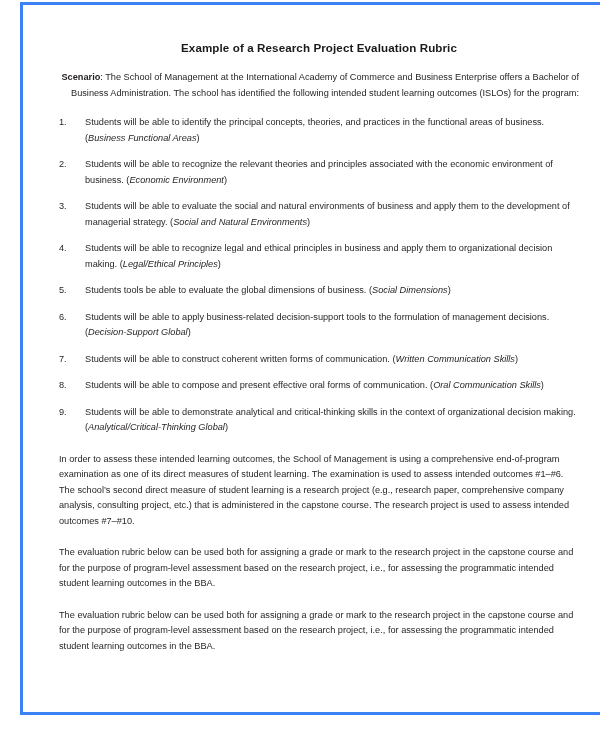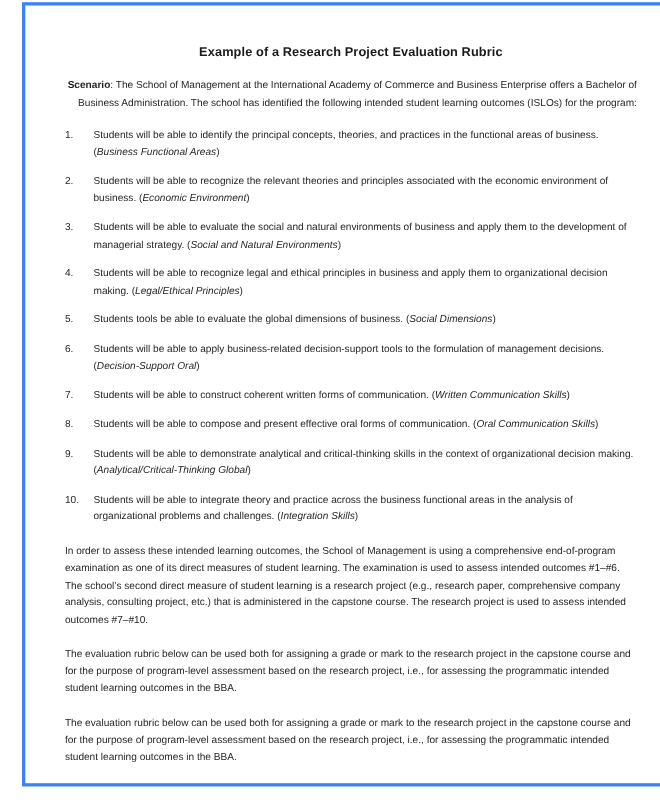--- a/index.html
+++ b/index.html
@@ -86,25 +86,24 @@
     <h1 class="doc-title">Example of a Research Project Evaluation Rubric</h1>
 
     <p class="scenario"><span class="lead">Scenario</span><span>: The School of Management at the International Academy of Commerce and Business Enterprise offers a Bachelor of Business Administration. The school has identified the following intended student learning outcomes (ISLOs) for the program:</span></p>
 
     <ol class="outcomes">
       <li><span class="num">1.</span><span>Students will be able to identify the principal concepts, theories, and practices in the functional areas of business. (</span><i>Business Functional Areas</i><span>)</span></li>
       <li><span class="num">2.</span><span>Students will be able to recognize the relevant theories and principles associated with the economic environment of business. (</span><i>Economic Environment</i><span>)</span></li>
       <li><span class="num">3.</span><span>Students will be able to evaluate the social and natural environments of business and apply them to the development of managerial strategy. (</span><i>Social and Natural Environments</i><span>)</span></li>
       <li><span class="num">4.</span><span>Students will be able to recognize legal and ethical principles in business and apply them to organizational decision making. (</span><i>Legal/Ethical Principles</i><span>)</span></li>
       <li><span class="num">5.</span><span>Students tools be able to evaluate the global dimensions of business. (</span><i>Social Dimensions</i><span>)</span></li>
-      <li><span class="num">6.</span><span>Students will be able to apply business-related decision-support tools to the formulation of management decisions. (</span><i>Decision-Support Oral</i><span>)</span></li>
+      <li><span class="num">6.</span><span>Students will be able to apply business-related decision-support tools to the formulation of management decisions. (</span><i>Decision-Support Global</i><span>)</span></li>
       <li><span class="num">7.</span><span>Students will be able to construct coherent written forms of communication. (</span><i>Written Communication Skills</i><span>)</span></li>
       <li><span class="num">8.</span><span>Students will be able to compose and present effective oral forms of communication. (</span><i>Oral Communication Skills</i><span>)</span></li>
       <li><span class="num">9.</span><span>Students will be able to demonstrate analytical and critical-thinking skills in the context of organizational decision making. (</span><i>Analytical/Critical-Thinking Global</i><span>)</span></li>
-      <li><span class="num">10.</span><span>Students will be able to integrate theory and practice across the business functional areas in the analysis of organizational problems and challenges. (</span><i>Integration Skills</i><span>)</span></li>
     </ol>
 
     <p class="para tight">In order to assess these intended learning outcomes, the School of Management is using a comprehensive end-of-program examination as one of its direct measures of student learning. The examination is used to assess intended outcomes #1–#6. The school’s second direct measure of student learning is a research project (e.g., research paper, comprehensive company analysis, consulting project, etc.) that is administered in the capstone course. The research project is used to assess intended outcomes #7–#10.</p>
     <p class="para tight">The evaluation rubric below can be used both for assigning a grade or mark to the research project in the capstone course and for the purpose of program-level assessment based on the research project, i.e., for assessing the programmatic intended student learning outcomes in the BBA.</p>
     <p class="para tight">The evaluation rubric below can be used both for assigning a grade or mark to the research project in the capstone course and for the purpose of program-level assessment based on the research project, i.e., for assessing the programmatic intended student learning outcomes in the BBA.</p>
 
   </div>
 </div>
 
 </body></html>

